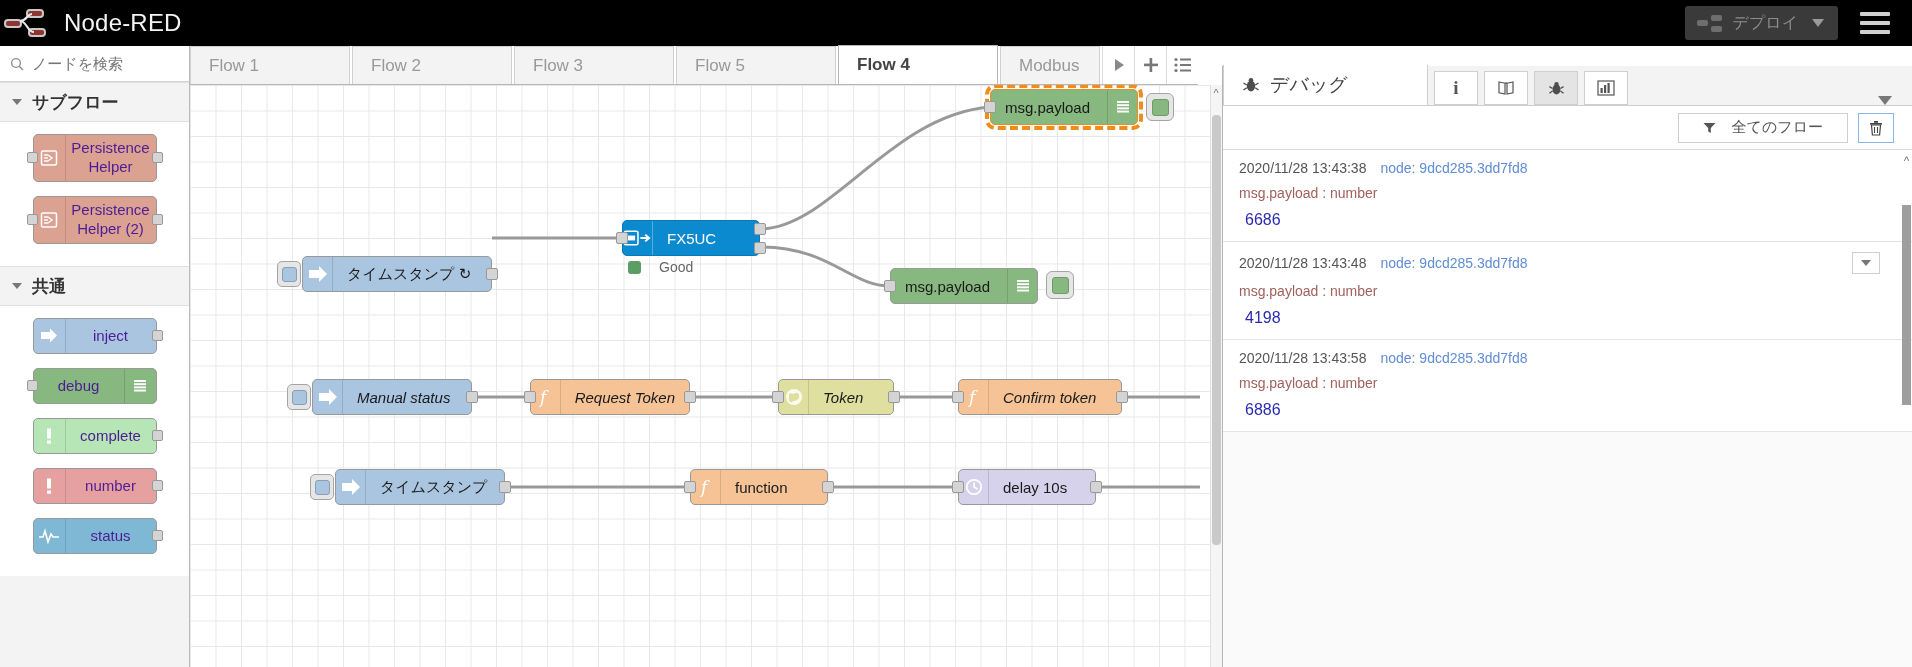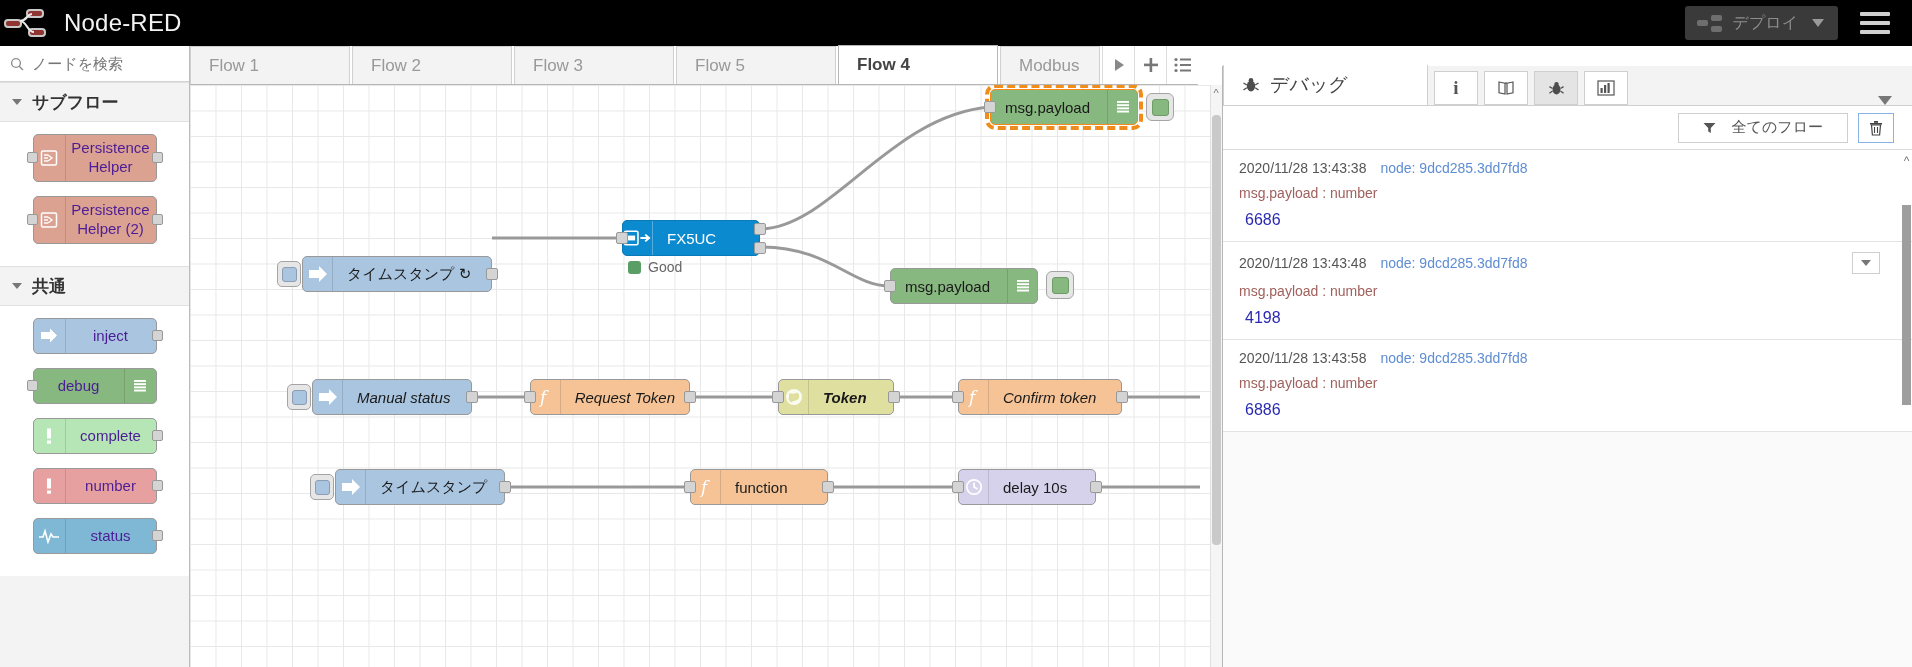--- a/index.html
+++ b/index.html
@@ -90,21 +90,21 @@
   .node .lbl{ padding:0 14px; white-space:nowrap; }
   .node.italic .lbl{ font-style:italic; }
   .npt{ position:absolute; width:12px; height:12px; background:#d4d4d4;
     border:1px solid #999; border-radius:2px; }
   .btn-sq{ position:absolute; width:24px; height:26px; left:-26px; top:4px;
     background:#e6e6e6; border:1px solid #a5a5a5; border-radius:5px;
     display:flex; align-items:center; justify-content:center; }
   .btn-sq i{ display:block; width:15px; height:15px; border-radius:3px;
     border:1px solid #8d9db3; }
   .node.selected{ outline:4px dashed #ef8c1b; outline-offset:1px; border-color:#ef8c1b; }
-  .status-line{ position:absolute; display:flex; align-items:center; gap:7px;
+  .status-line{ position:absolute; display:flex; align-items:center; gap:18px;
     font-size:14px; color:#666; }
   .status-dot{ width:13px; height:13px; border-radius:3px; background:#5a9e66; }
   svg.wires{ position:absolute; left:0; top:0; width:1032px; height:582px;
     pointer-events:none; }
 
   
   #sidebar{ position:absolute; left:1222px; top:46px; width:690px; height:621px;
     background:#fff; border-left:1px solid #b6b6b6;margin-top:20px; }
   #sb-tabrow{ height:40px; display:flex; align-items:flex-end;
     border-bottom:1px solid #cfcfcf; background:#f3f3f3; }
@@ -425,21 +425,21 @@
     <span class="npt" style="left:-7px;top:11px;"></span>
     <span class="ico">
       <svg width="16" height="20" viewBox="0 0 16 20">
         <text x="3" y="16" font-family="DejaVu Serif, serif" font-size="17" font-style="italic" fill="#fff">f</text>
       </svg>
     </span>
     <span class="lbl">Request Token</span>
     <span class="npt" style="right:-7px;top:11px;"></span>
   </div>
 
-  <div class="node italic" style="left:588px;top:294px;width:116px;background:#dfe0a0;font-weight:bold;">
+  <div class="node italic" style="left:588px;top:294px;width:116px;background:#dfe0a0;">
     <span class="npt" style="left:-7px;top:11px;"></span>
     <span class="ico">
       <svg width="20" height="20" viewBox="0 0 20 20">
         <circle cx="10" cy="10" r="8" fill="#fff" opacity="0.85"></circle>
         <path d="M5,7 C7,5 9,8 12,6 C14,5 16,8 15,11 C14,14 10,13 8,15 C6,16 4,13 5,10 Z" fill="#dfe0a0"></path>
       </svg>
     </span>
     <span class="lbl">Token</span>
     <span class="npt" style="right:-7px;top:11px;"></span>
   </div>

